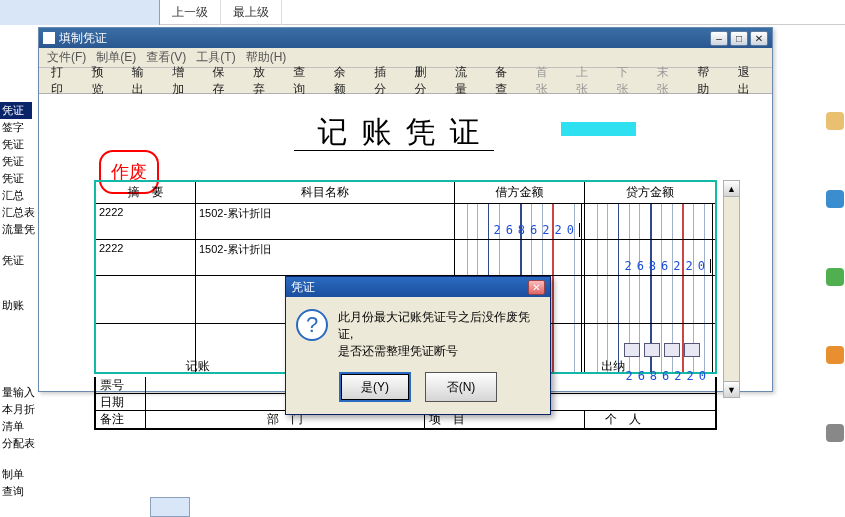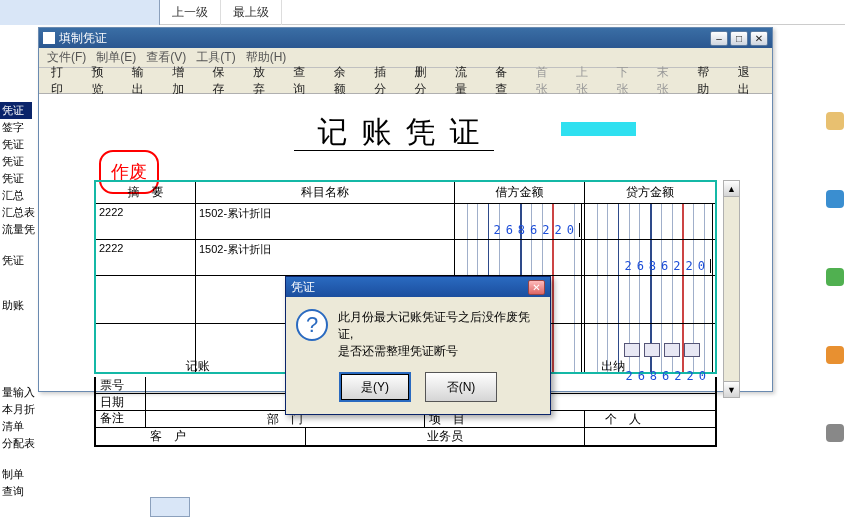--- a/index.html
+++ b/index.html
@@ -400,28 +400,20 @@
           </div>
       </div>
       <div class="frow">
         <div class="lab" style="border-bottom:1px solid #000">备注</div>
         <div style="flex:1;display:flex;">
           <div style="flex:1;text-align:center;border-right:1px solid #000">部　门</div>
           <div style="width:160px;padding-left:4px;border-right:1px solid #000">项　目</div>
           <div style="width:130px;padding-left:20px">个　人</div>
         </div>
       </div>
-      <div class="frow">
-        <div class="lab"></div>
-        <div style="flex:1;display:flex;">
-          <div style="width:160px;padding-left:4px;border-right:1px solid #000">客　户</div>
-          <div style="flex:1;text-align:center;border-right:1px solid #000">业务员</div>
-          <div style="width:130px"></div>
-        </div>
-      </div>
     </div>
 
     <div class="sig-icons">
       <div></div>
       <div></div>
       <div></div>
       <div></div>
     </div>
 
     <div class="sig-row">

